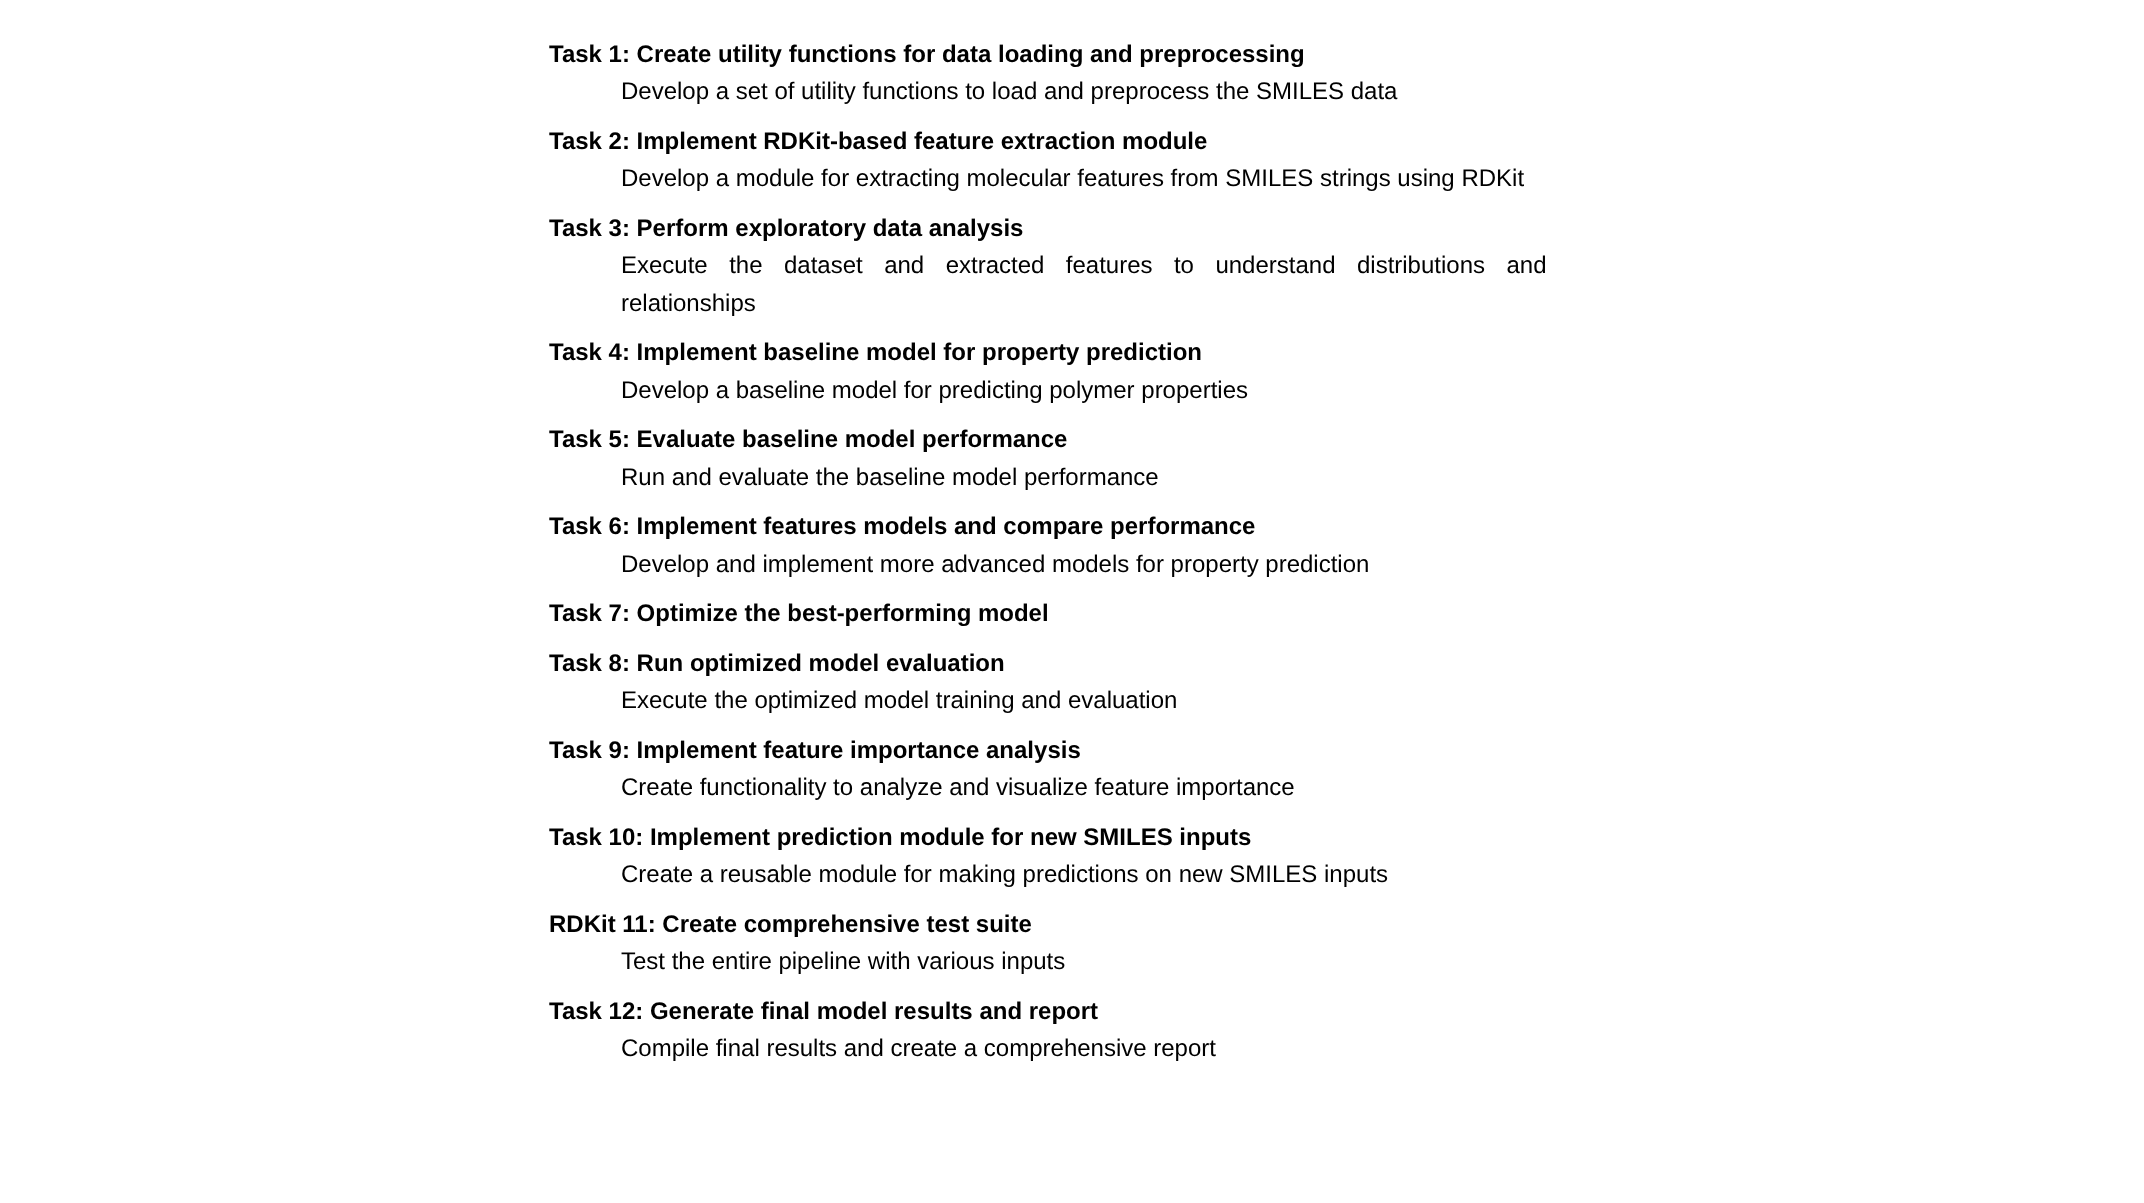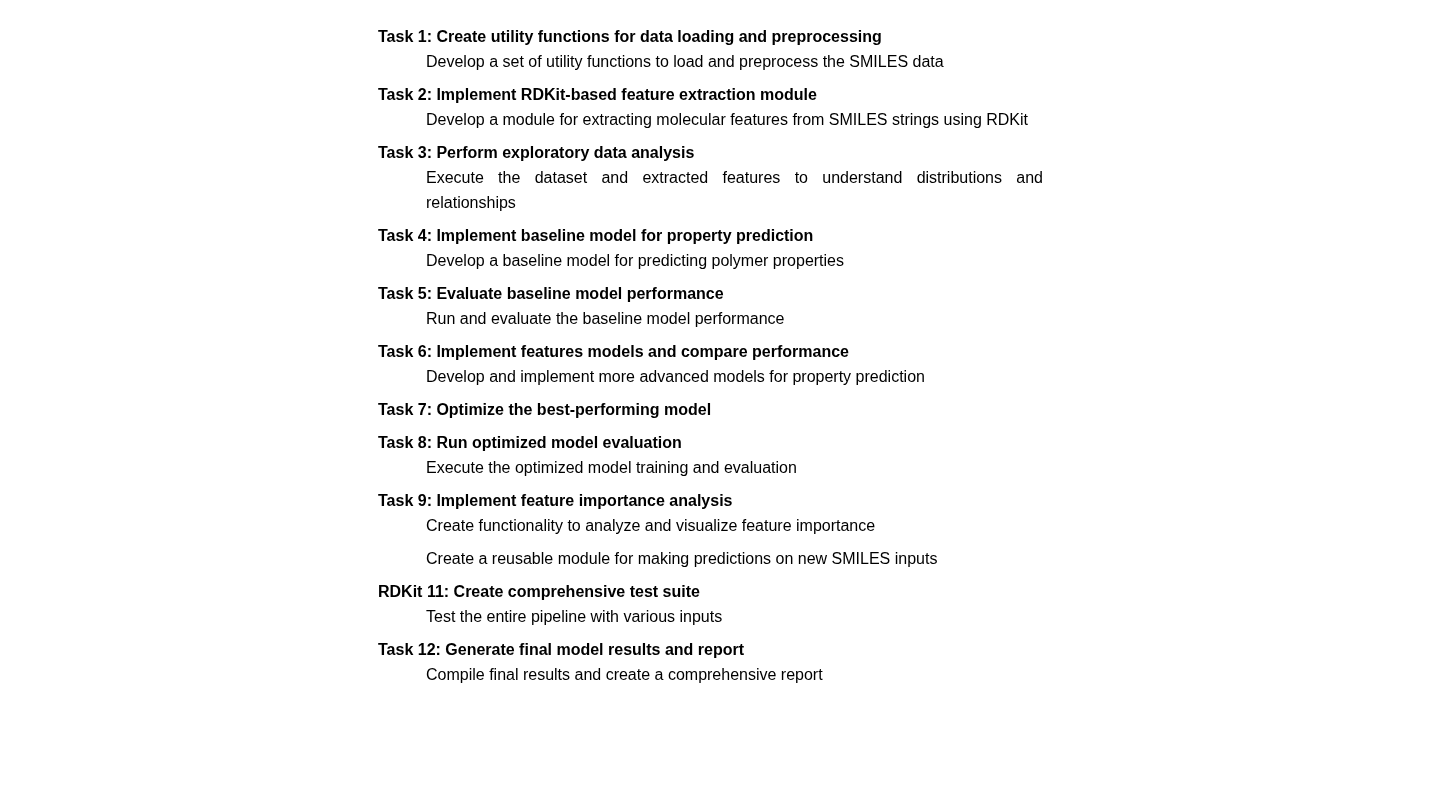--- a/index.html
+++ b/index.html
@@ -6,21 +6,21 @@
   html, body {
     width: 1429px;
     height: 802px;
     background: #ffffff;
     font-family: "Liberation Sans", sans-serif;
     color: #000000;
     overflow: hidden;
   }
   .task-list {
     position: absolute;
-    left: 378px;
+    left: 366px;
     top: 24px;
     width: 665px;
   }
   .task {
     margin-bottom: 8px;
   }
   .task-title {
     font-weight: bold;
     font-size: 16px;
     line-height: 25px;
@@ -68,20 +68,21 @@
   </div>
   <div class="task">
     <div class="task-title">Task 8: Run optimized model evaluation</div>
     <div class="task-desc">Execute the optimized model training and evaluation</div>
   </div>
   <div class="task">
     <div class="task-title">Task 9: Implement feature importance analysis</div>
     <div class="task-desc">Create functionality to analyze and visualize feature importance</div>
   </div>
   <div class="task">
+    <div class="task-title">Task 10: Implement prediction module for new SMILES inputs</div>
     <div class="task-desc">Create a reusable module for making predictions on new SMILES inputs</div>
   </div>
   <div class="task">
     <div class="task-title">RDKit 11: Create comprehensive test suite</div>
     <div class="task-desc">Test the entire pipeline with various inputs</div>
   </div>
   <div class="task">
     <div class="task-title">Task 12: Generate final model results and report</div>
     <div class="task-desc">Compile final results and create a comprehensive report</div>
   </div>

